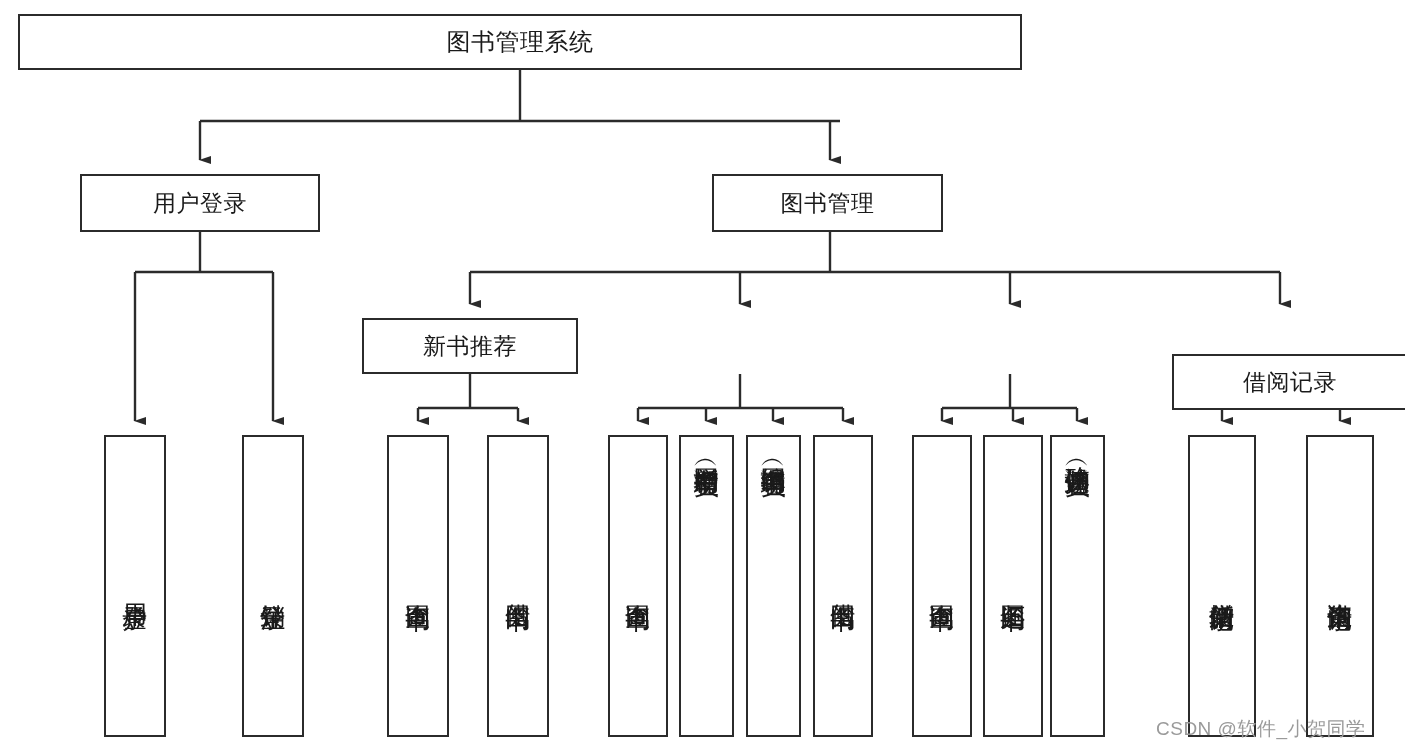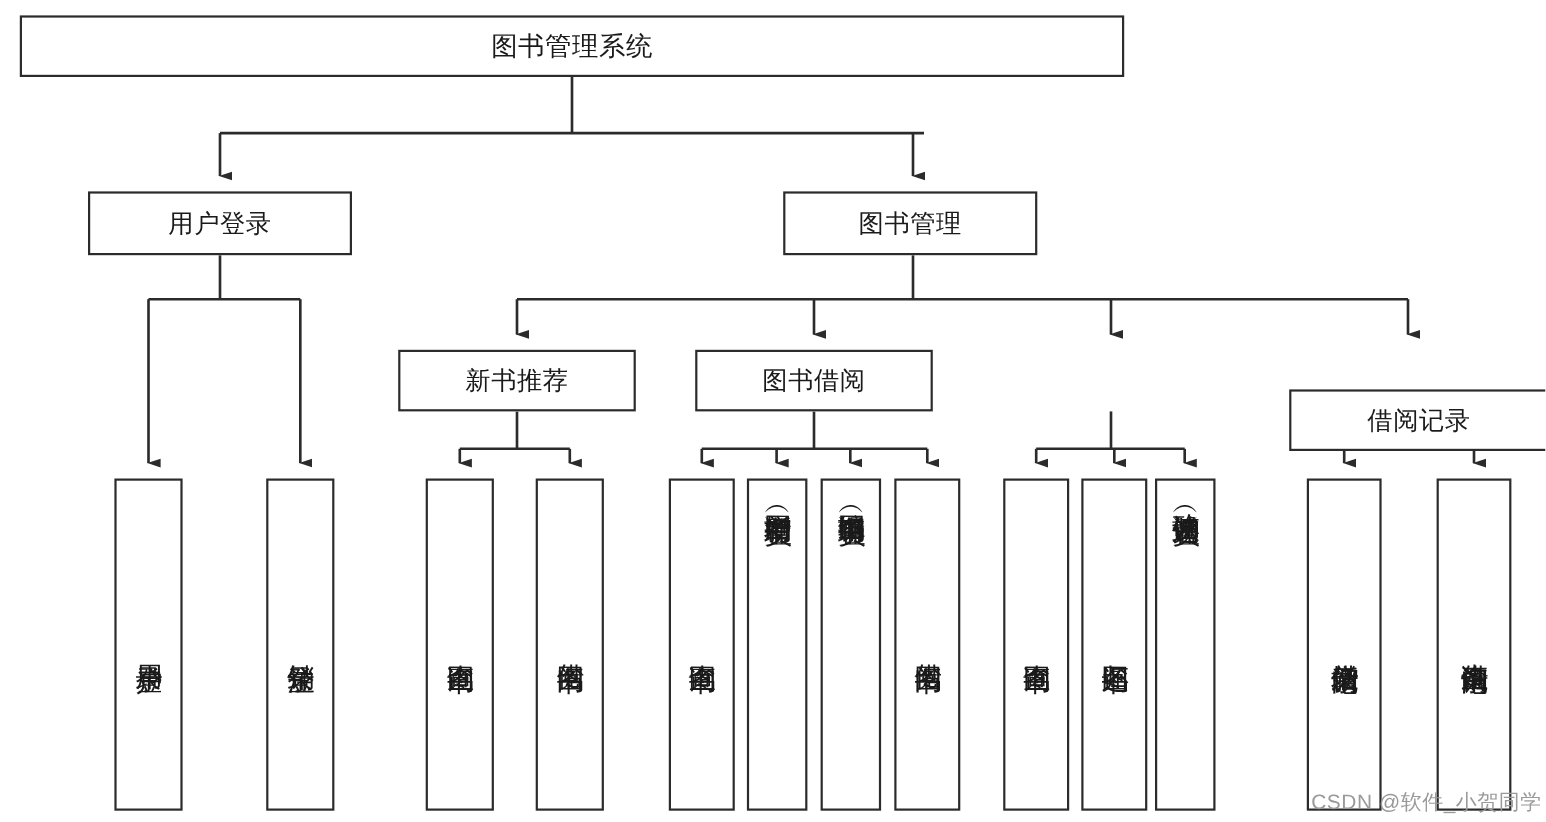--- a/index.html
+++ b/index.html
@@ -130,23 +130,20 @@
   <div class="node horiz" style="left:80px; top:174px; width:240px; height:58px;">
     <span>用户登录</span>
   </div>
   <div class="node horiz" style="left:712px; top:174px; width:231px; height:58px;">
     <span>图书管理</span>
   </div>
 
   <div class="node horiz" style="left:362px; top:318px; width:216px; height:56px;">
     <span>新书推荐</span>
   </div>
-  <div class="node horiz" style="left:632px; top:318px; width:216px; height:56px;">
-    <span>图书借阅</span>
-  </div>
   <div class="node horiz" style="left:1172px; top:318px; width:236px; height:56px;margin-top:36px;">
     <span>借阅记录</span>
   </div>
 
   <div class="node vert centered" style="left:104px; top:435px; width:62px; height:302px;">
     <span class="vlabel">用户登录</span>
   </div>
   <div class="node vert centered" style="left:242px; top:435px; width:62px; height:302px;">
     <span class="vlabel">注销登录</span>
   </div>
@@ -181,17 +178,17 @@
     <span class="vlabel">确认归还（管理员）</span>
   </div>
 
   <div class="node vert centered" style="left:1188px; top:435px; width:68px; height:302px;">
     <span class="vlabel">新增借阅记录</span>
   </div>
   <div class="node vert centered" style="left:1306px; top:435px; width:68px; height:302px;">
     <span class="vlabel">查询借阅记录</span>
   </div>
 
-  <div class="watermark" style="left:1192px; top:716px;">
+  <div class="watermark" style="left:1156px; top:716px;">
     <span>CSDN @软件_小贺同学</span>
   </div>
 
 </div>
 
 </body></html>

